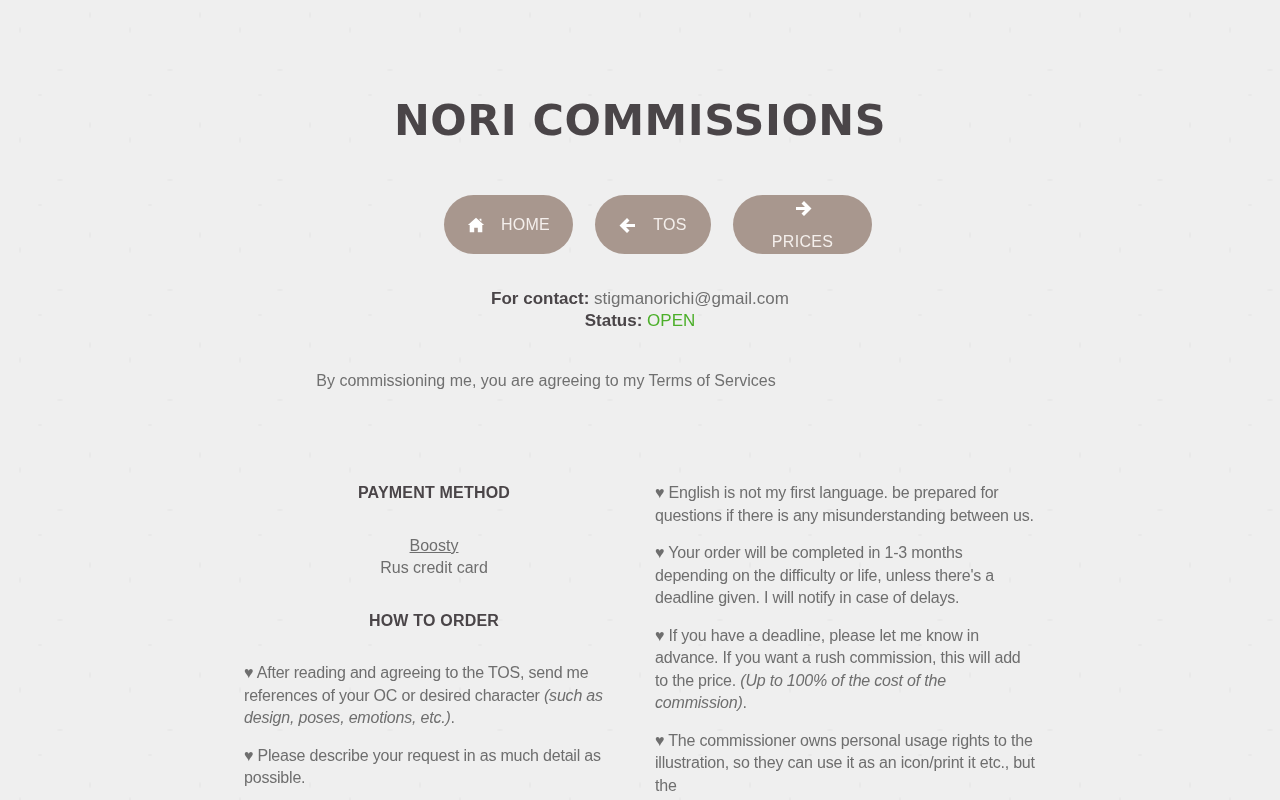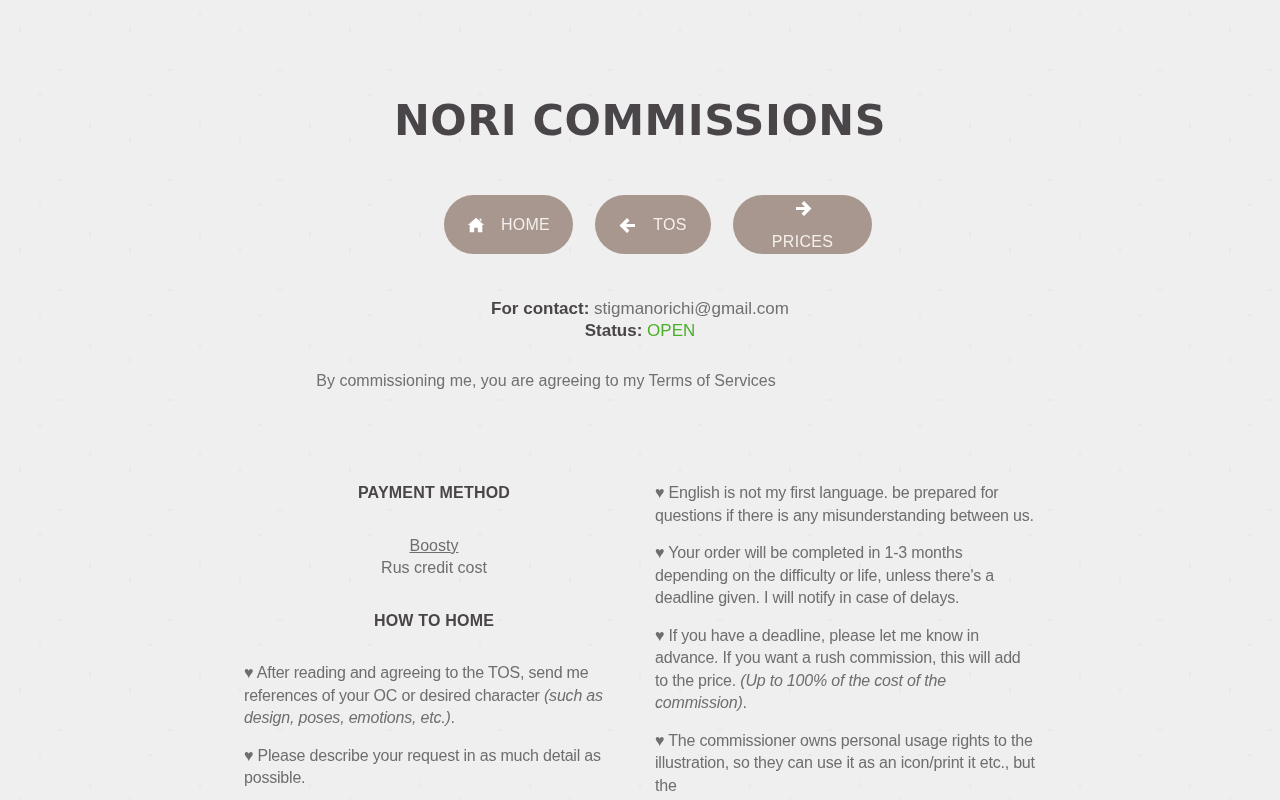--- a/index.html
+++ b/index.html
@@ -40,21 +40,21 @@
       font-family: "Liberation Sans Narrow", "Liberation Sans", sans-serif;
       font-size: 16px;
       letter-spacing: 0.3px;
       cursor: pointer;
     }
     .nav-btn.home { width: 129px; }
     .nav-btn.tos { width: 116px; }
     .nav-btn.prices { width: 139px; flex-direction: column; }
     .nav-btn svg { width: 18px; height: 18px; fill: #fff; }
     .contact {
-      position: absolute; top: 298px; left: 0; width: 1280px;
+      position: absolute; top: 288px; left: 0; width: 1280px;
       text-align: center; font-size: 17px; line-height: 22px;
       color: #707070;
     }
     .contact b { color: #4a4548; font-weight: bold; }
     .contact .open { color: #4caf2a; }
     .agree {
       position: absolute; top: 372px; left: 0; width: 1092px;
       text-align: center; font-size: 16px; color: #707070;
     }
     .col {
@@ -108,23 +108,23 @@
       <span class="open">OPEN</span>
     </div>
   </div>
 
   <p class="agree">By commissioning me, you are agreeing to my Terms of Services</p>
 
   <section class="col left">
     <h3>PAYMENT METHOD</h3>
     <div class="pay">
       <a>Boosty</a>
-      <span>Rus credit cost</span>
+      <span>Rus credit card</span>
     </div>
-    <h3>HOW TO HOME</h3>
+    <h3>HOW TO ORDER</h3>
     <p class="bullet"><span>♥ After reading and agreeing to the TOS, send me references of your OC or desired character </span><i>(such as design, poses, emotions, etc.)</i><span>.</span></p>
     <p class="bullet"><span>♥ Please describe your request in as much detail as possible.</span></p>
   </section>
 
   <section class="col right">
     <p class="bullet"><span>♥ English is not my first language. be prepared for questions if there is any misunderstanding between us.</span></p>
     <p class="bullet"><span>♥ Your order will be completed in 1-3 months depending on the difficulty or life, unless there's a deadline given. I will notify in case of delays.</span></p>
     <p class="bullet"><span>♥ If you have a deadline, please let me know in advance. If you want a rush commission, this will add to the price. </span><i>(Up to 100% of the cost of the commission)</i><span>.</span></p>
     <p class="bullet"><span>♥ The commissioner owns personal usage rights to the illustration, so they can use it as an icon/print it etc., but the</span></p>
   </section>

